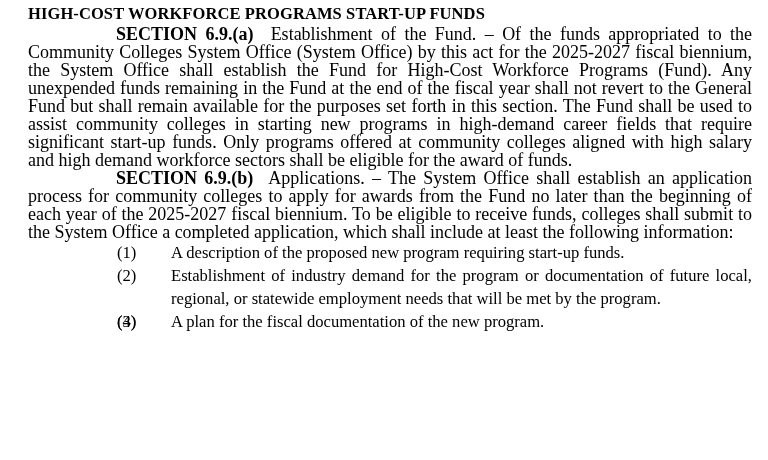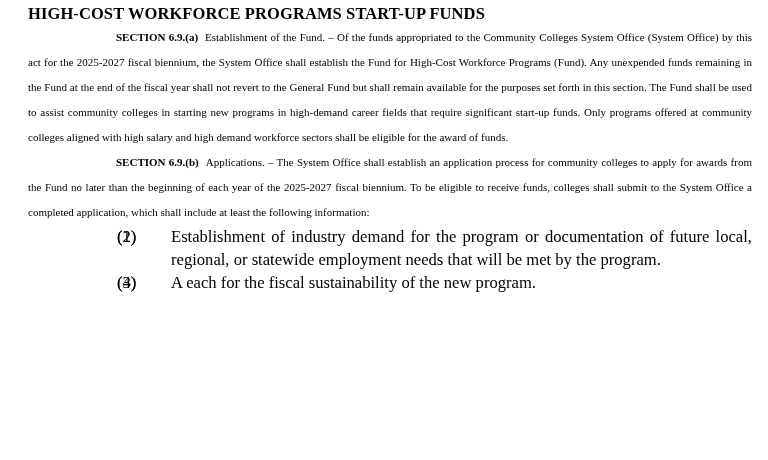--- a/index.html
+++ b/index.html
@@ -32,22 +32,22 @@
   }
   .doc-title {
     font-size: 16.5px;
     font-weight: bold;
     line-height: 23px;
     letter-spacing: 0.1px;
     margin: 0 0 0 0;
     white-space: nowrap;
   }
   .para {
-    font-size: 11px;
-    line-height: 25px;
+    font-size: 18px;
+    line-height: 18px;
     text-align: justify;
     text-justify: inter-word;
     margin: 0;
     text-indent: 88px;
     hyphens: none;
   }
   .para .section-label {
     font-weight: bold;
   }
   .para .runin-gap {
@@ -94,28 +94,29 @@
 
     <h1 class="doc-title">HIGH-COST WORKFORCE PROGRAMS START-UP FUNDS</h1>
 
     <p class="para"><span class="section-label">SECTION 6.9.(a)</span><span class="runin-gap">&nbsp; </span><span>Establishment of the Fund.</span><span> </span><span>–</span><span> </span><span>Of the funds appropriated to the Community Colleges System Office (System Office) by this act for the 2025-2027 fiscal biennium, the System Office shall establish the Fund for High-Cost Workforce Programs (Fund). Any unexpended funds remaining in the Fund at the end of the fiscal year shall not revert to the General Fund but shall remain available for the purposes set forth in this section. The Fund shall be used to assist community colleges in starting new programs in high-demand career fields that require significant start-up funds. Only programs offered at community colleges aligned with high salary and high demand workforce sectors shall be eligible for the award of funds.</span></p>
 
     <p class="para"><span class="section-label">SECTION 6.9.(b)</span><span class="runin-gap">&nbsp; </span><span>Applications.</span><span> </span><span>–</span><span> </span><span>The System Office shall establish an application process for community colleges to apply for awards from the Fund no later than the beginning of each year of the 2025-2027 fiscal biennium. To be eligible to receive funds, colleges shall submit to the System Office a completed application, which shall include at least the following information:</span></p>
 
     <ol class="list">
       <li class="list-item">
         <span class="marker">(1)</span>
+        <span class="item-text short">A description of the proposed new program requiring start-up funds.</span>
       </li>
       <li class="list-item">
         <span class="marker">(2)</span>
         <span class="item-text">Establishment of industry demand for the program or documentation of future local, regional, or statewide employment needs that will be met by the program.</span>
       </li>
       <li class="list-item">
         <span class="marker">(3)</span>
       </li>
       <li class="list-item">
         <span class="marker">(4)</span>
-        <span class="item-text short">A each for the fiscal sustainability of the new program.</span>
+        <span class="item-text short">A plan for the fiscal documentation of the new program.</span>
       </li>
     </ol>
 
   </div>
 </div>
 
 </body></html>

